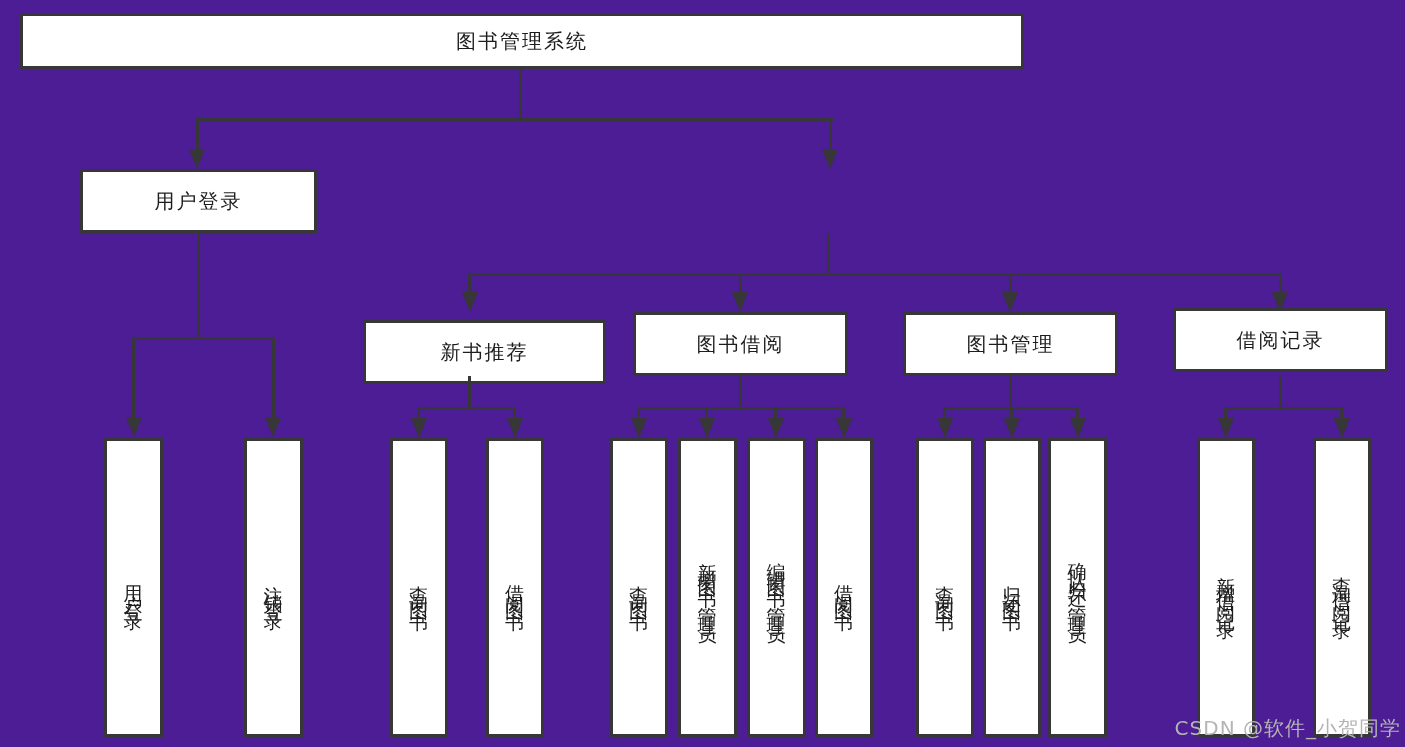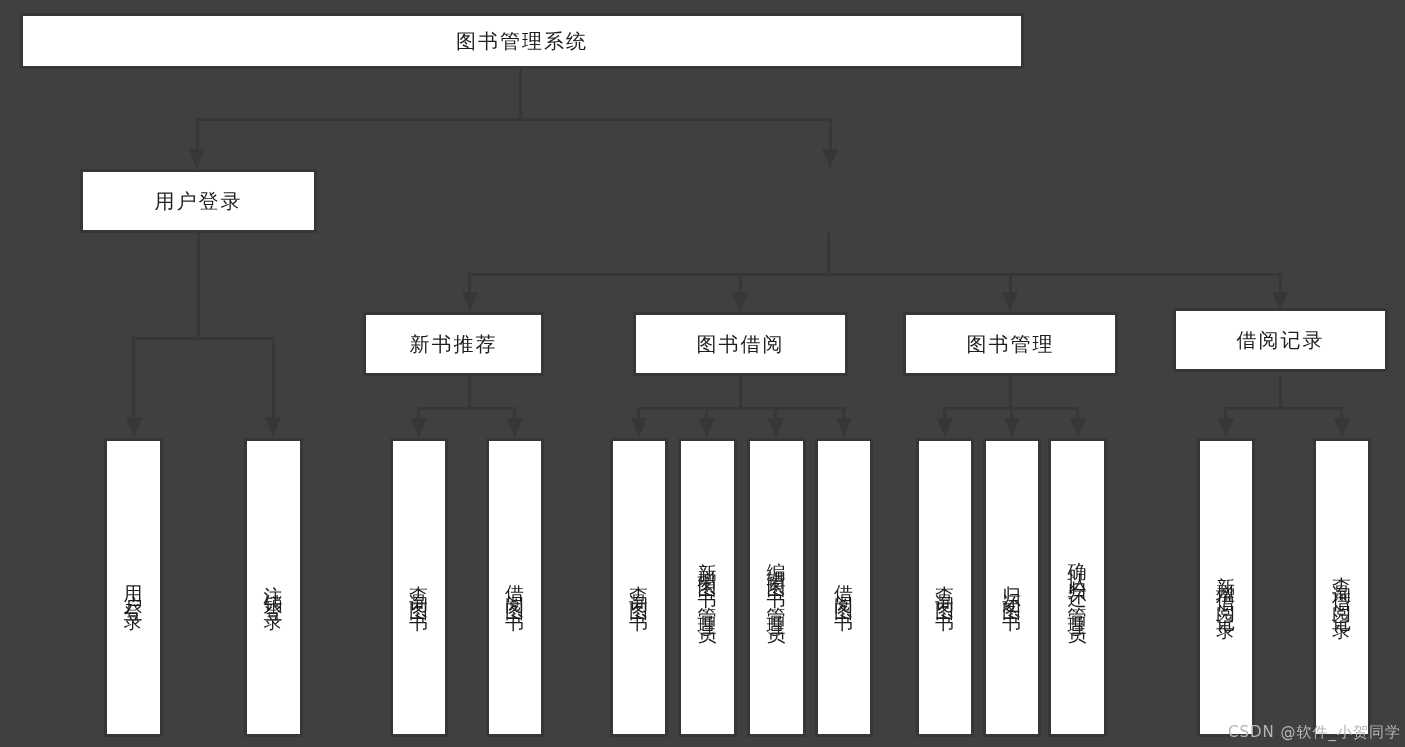--- a/index.html
+++ b/index.html
@@ -1,17 +1,17 @@
 <!DOCTYPE html>
 <html><head>
 <meta charset="utf-8">
 <style>
   html,body{margin:0;padding:0;background:#ffffff;}
   .canvas{
-    position:relative;width:1405px;height:747px;background:#404040;
+    position:relative;width:1405px;height:747px;background:#4c1d95;
     font-family:"DejaVu Sans","Liberation Sans",sans-serif;overflow:hidden;
   }
   .box{
     position:absolute;box-sizing:border-box;border:3px solid #373737;background:#ffffff;
     display:flex;align-items:center;justify-content:center;
     color:#1d1d1d;font-size:20px;letter-spacing:2px;white-space:nowrap;
   }
   .vbox{
     position:absolute;box-sizing:border-box;border:3px solid #373737;background:#ffffff;
     display:flex;align-items:center;justify-content:center;color:#1d1d1d;
@@ -21,21 +21,21 @@
     font-size:19px;letter-spacing:9px;line-height:1.1;color:#1d1d1d;
   }
   .hline,.vline{position:absolute;background:#373737;}
   .arrow{
     position:absolute;width:0;height:0;
     border-left:8px solid transparent;border-right:8px solid transparent;
     border-top:20px solid #373737;
   }
   .watermark{
     position:absolute;right:4px;bottom:5px;color:#b4b4b4;
-    font-size:15px;letter-spacing:1px;white-space:nowrap;
+    font-size:20px;letter-spacing:1px;white-space:nowrap;
   }
 </style>
 </head>
 <body>
 
 <div class="canvas">
 
   <div class="box" style="left:20px;top:13px;width:1004px;height:56px;">图书管理系统</div>
 
   <div class="vline" style="left:519px;top:69px;width:3px;height:52px;"></div>
@@ -58,21 +58,21 @@
   <div class="hline" style="left:468px;top:273px;width:814px;height:3px;"></div>
   <div class="vline" style="left:468px;top:276px;width:3px;height:18px;"></div>
   <div class="vline" style="left:739px;top:276px;width:3px;height:18px;"></div>
   <div class="vline" style="left:1009px;top:276px;width:3px;height:18px;"></div>
   <div class="vline" style="left:1279px;top:276px;width:3px;height:18px;"></div>
   <div class="arrow" style="left:462px;top:292px;"></div>
   <div class="arrow" style="left:732px;top:292px;"></div>
   <div class="arrow" style="left:1002px;top:292px;"></div>
   <div class="arrow" style="left:1272px;top:292px;"></div>
 
-  <div class="box" style="left:363px;top:312px;width:181px;height:64px;text-align:center;">新书推荐</div>
+  <div class="box" style="left:363px;top:320px;width:243px;height:64px;text-align:center;">新书推荐</div>
   <div class="box" style="left:633px;top:312px;width:215px;height:64px;">图书借阅</div>
   <div class="box" style="left:903px;top:312px;width:215px;height:64px;">图书管理</div>
   <div class="box" style="left:1173px;top:308px;width:215px;height:64px;">借阅记录</div>
 
   <div class="vline" style="left:468px;top:376px;width:3px;height:34px;"></div>
   <div class="hline" style="left:417px;top:407px;width:99px;height:3px;"></div>
   <div class="vline" style="left:417px;top:410px;width:3px;height:10px;"></div>
   <div class="vline" style="left:513px;top:410px;width:3px;height:10px;"></div>
   <div class="arrow" style="left:411px;top:418px;"></div>
   <div class="arrow" style="left:507px;top:418px;"></div>

